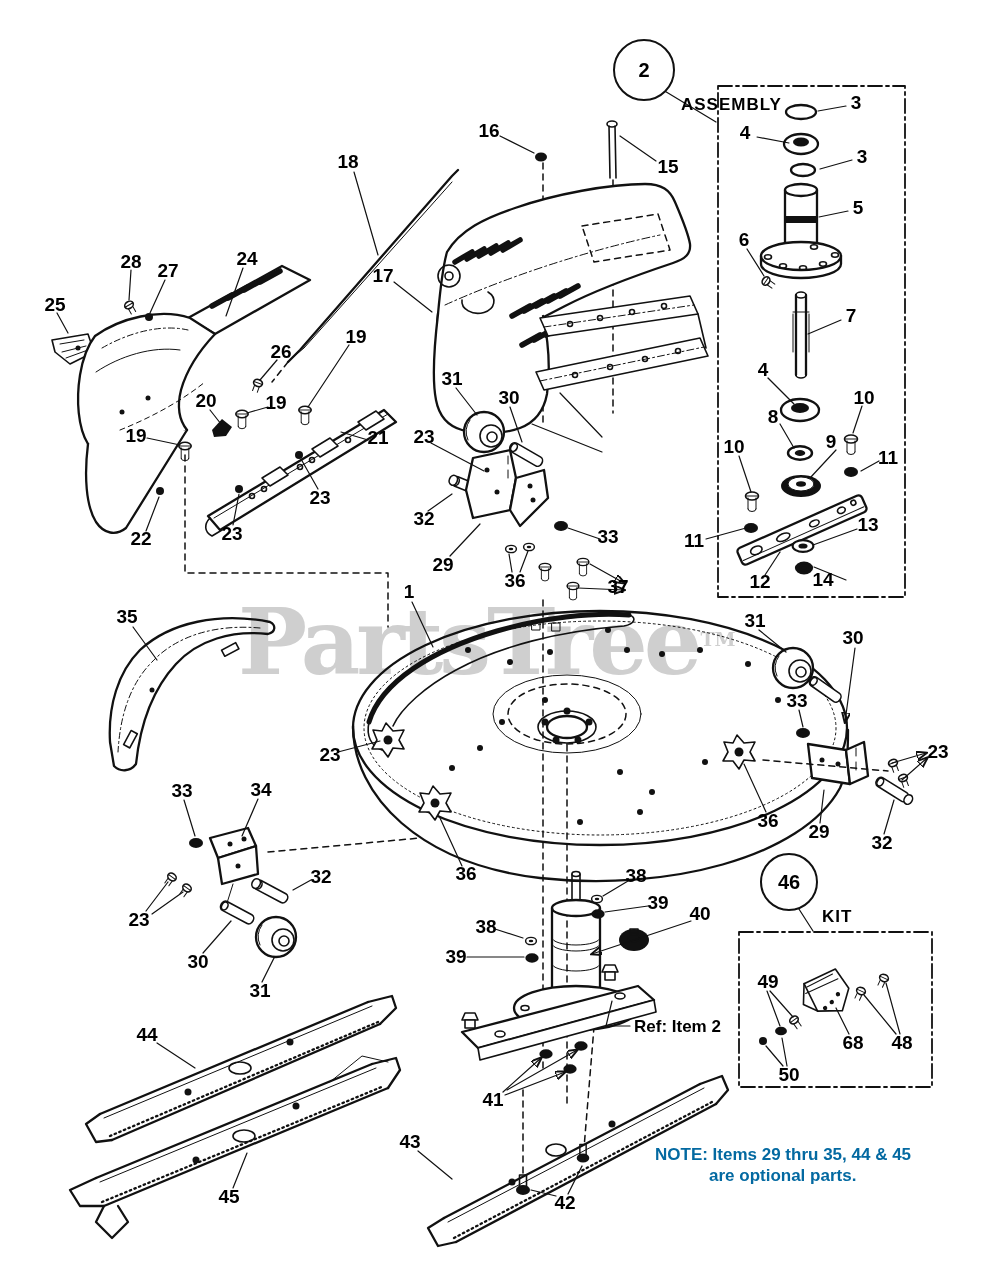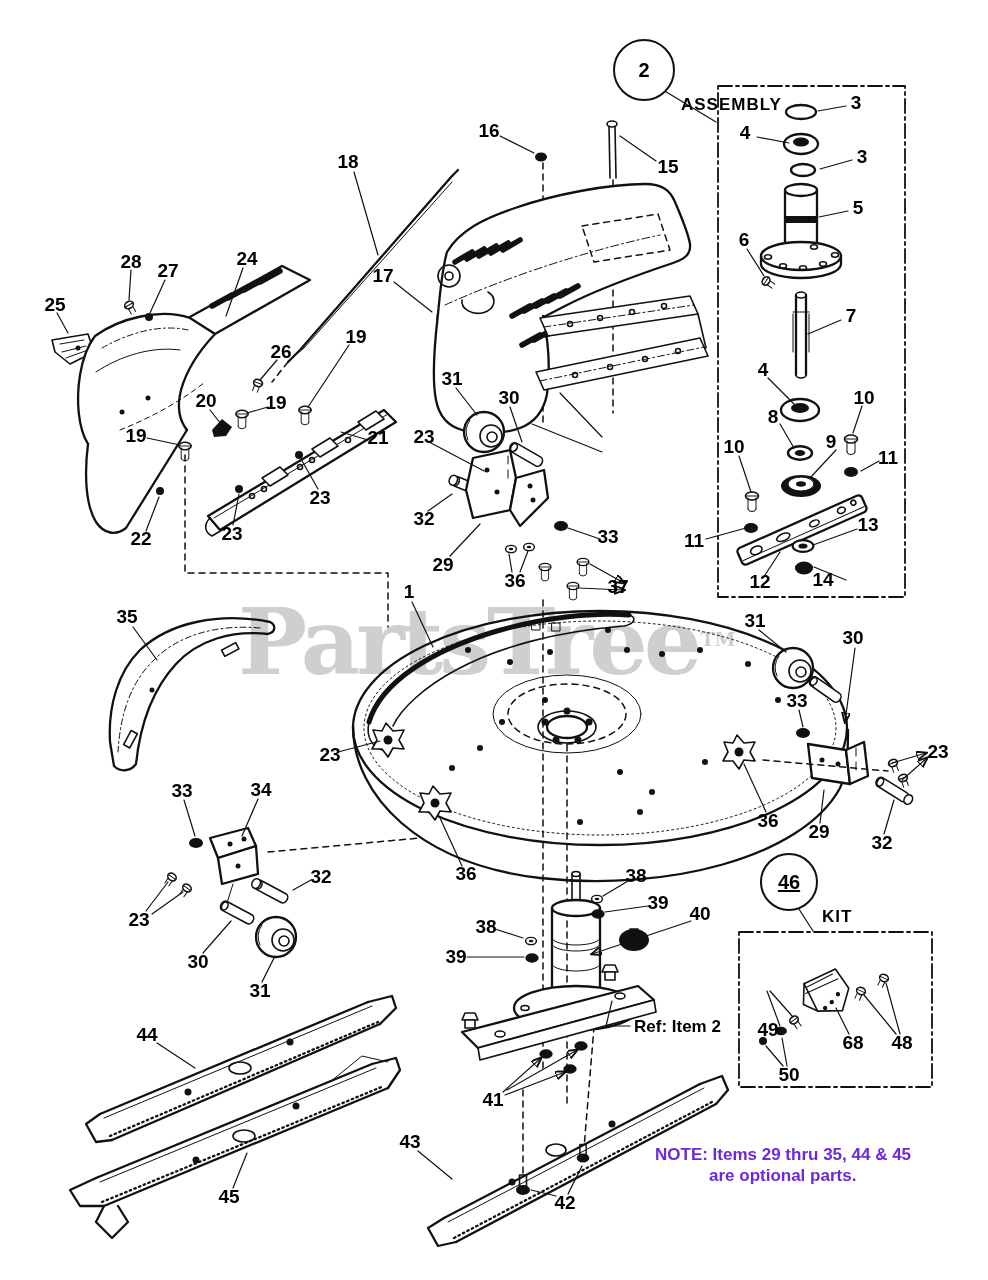--- a/index.html
+++ b/index.html
@@ -18,21 +18,21 @@
   svg#art .dsh{stroke-dasharray:6 5;stroke-width:1.5;}
   svg#art .ddot{stroke-dasharray:14 4 3 4;stroke-width:1.8;}
   svg#art .dot2{stroke-dasharray:2 3;stroke-width:1;}
   svg#art .vent{stroke-width:5.5;}
   #labels{position:absolute;left:0;top:0;width:988px;height:1280px;z-index:3;}
   .plabel{position:absolute;transform:translate(-50%,-50%);font-weight:bold;font-size:19px;color:#000;}
   .callout{position:absolute;z-index:3;border:2.4px solid #111;border-radius:50%;background:#fff;
            display:flex;align-items:center;justify-content:center;font-weight:bold;font-size:20px;color:#000;}
   .callout-label{position:absolute;z-index:3;font-weight:bold;font-size:17px;letter-spacing:1px;color:#000;margin-top:36px;}
   .reftext{position:absolute;z-index:3;font-weight:bold;font-size:17px;line-height:20px;color:#000;white-space:nowrap;}
-  .notetext{position:absolute;z-index:3;font-weight:bold;font-size:17px;line-height:21px;color:#6d28d9;white-space:nowrap;}
+  .notetext{position:absolute;z-index:3;font-weight:bold;font-size:17px;line-height:21px;color:#0369a1;white-space:nowrap;}
   .notetext .l2{margin-left:54px;}
 </style>
 </head>
 <body>
 
 <div id="stage">
 
   <div id="watermark" style="color: rgb(207, 207, 207);"><span>PartsTree</span><span class="tm">TM</span></div>
 
   <svg id="art" width="988" height="1280" viewBox="0 0 988 1280">
@@ -662,21 +662,21 @@
       <line x1="787" y1="1066" x2="782" y2="1038" class="ld"></line>
       <line x1="783" y1="1066" x2="766" y2="1046" class="ld"></line>
     </g>
   </svg>
 
   <div class="callout" style="left:613px;top:39px;width:58px;height:58px;">
     <span>2</span>
   </div>
   <div class="callout-label" style="left:681px;top:59px;">ASSEMBLY</div>
 
-  <div class="callout" style="left:760px;top:853px;width:54px;height:54px;text-decoration:underline;">
+  <div class="callout" style="left:760px;top:853px;width:54px;height:54px;">
     <span>46</span>
   </div>
   <div class="callout-label" style="left:822px;top:871px;">KIT</div>
 
   <div class="reftext" style="left:634px;top:1017px;">Ref: Item 2</div>
 
   <div class="notetext" style="left:655px;top:1144px;">
     <div>NOTE: Items 29 thru 35, 44 &amp; 45</div>
     <div class="l2">are optional parts.</div>
   </div>
@@ -727,21 +727,21 @@
       <span class="plabel" style="left: 636px; top: 876px;">38</span>
       <span class="plabel" style="left: 658px; top: 903px;">39</span>
       <span class="plabel" style="left: 700px; top: 914px;">40</span>
       <span class="plabel" style="left: 486px; top: 927px;">38</span>
       <span class="plabel" style="left: 456px; top: 957px;">39</span>
       <span class="plabel" style="left: 493px; top: 1100px;">41</span>
       <span class="plabel" style="left: 147px; top: 1035px;">44</span>
       <span class="plabel" style="left: 229px; top: 1197px;">45</span>
       <span class="plabel" style="left: 410px; top: 1142px;">43</span>
       <span class="plabel" style="left: 565px; top: 1203px;">42</span>
-      <span class="plabel" style="left: 768px; top: 982px; margin-top: 48px;">49</span>
+      <span class="plabel" style="left: 768px; top: 982px;">49</span>
       <span class="plabel" style="left: 853px; top: 1043px;">68</span>
       <span class="plabel" style="left: 902px; top: 1043px;">48</span>
       <span class="plabel" style="left: 789px; top: 1075px;">50</span>
       <span class="plabel" style="left: 856px; top: 103px;">3</span>
       <span class="plabel" style="left: 745px; top: 133px;">4</span>
       <span class="plabel" style="left: 862px; top: 157px;">3</span>
       <span class="plabel" style="left: 858px; top: 208px;">5</span>
       <span class="plabel" style="left: 744px; top: 240px;">6</span>
       <span class="plabel" style="left: 851px; top: 316px;">7</span>
       <span class="plabel" style="left: 763px; top: 370px;">4</span>

